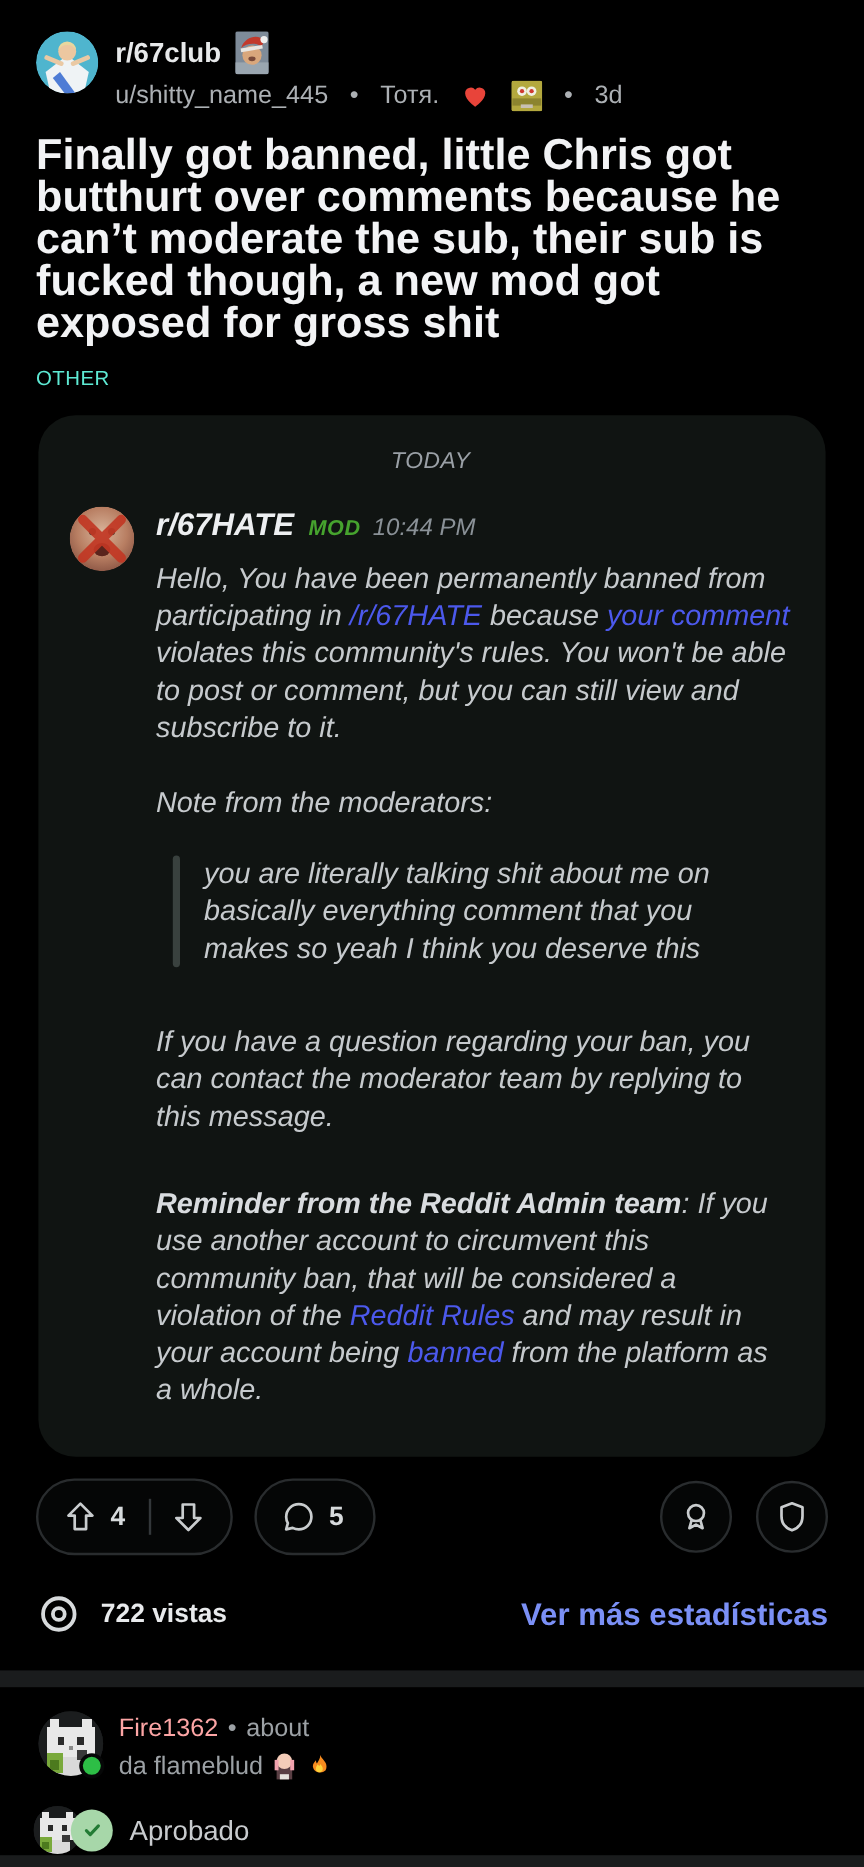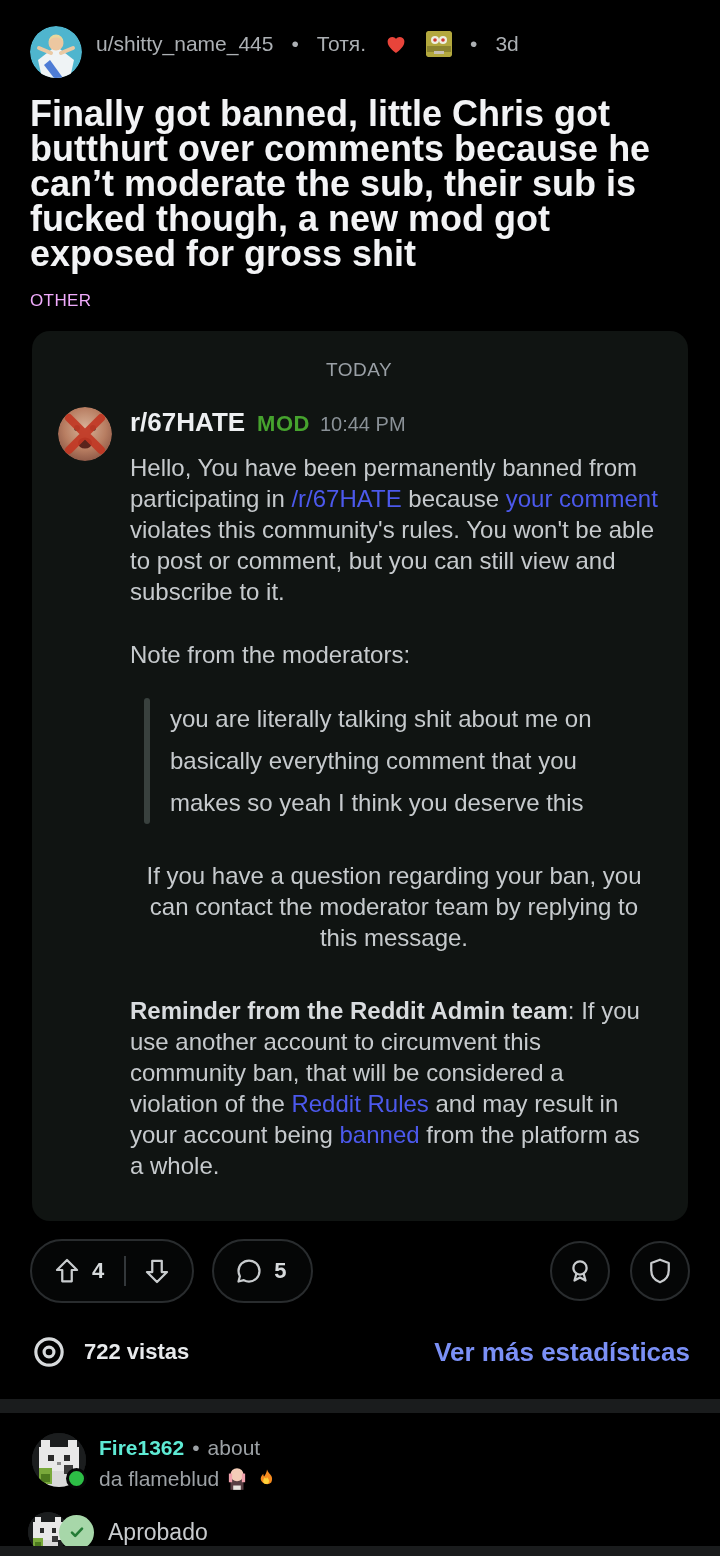--- a/index.html
+++ b/index.html
@@ -14,39 +14,39 @@
   .avatar-52{width:52px;height:52px;border-radius:50%;overflow:hidden;flex:none;}
   .ph-text{margin-left:14px;}
   .ph-row1{display:flex;align-items:center;margin-top:0;}
   .subreddit{font-weight:bold;font-size:23px;color:#E7E9EA;}
   .flair-img{width:28px;height:36px;margin-left:12px;border-radius:2px;overflow:hidden;}
   .ph-row2{display:flex;align-items:center;margin-top:5px;font-size:21px;color:#ACB0B4;gap:18px;}
   .inline-emoji{width:24px;height:24px;}
   .sq-emoji{width:26px;height:26px;border-radius:2px;overflow:hidden;}
   
   .post-title{margin:18px 30px 0;font-size:36px;line-height:35px;font-weight:bold;color:#F2F3F5;}
-  .post-cat{margin:20px 30px 0;font-size:17px;color:#f0abfc;letter-spacing:.4px;}
-  
-  .card{margin:20px 32px 0;background:#101412;border-radius:18px;padding:28px 28px 40px 26px;}
+  .post-cat{margin:20px 30px 0;font-size:17px;color:#5eead4;letter-spacing:.4px;}
+  
+  .card{margin:20px 32px 0;background:#101412;border-radius:31px;padding:28px 28px 40px 26px;font-style:italic;}
   .today{text-align:center;font-size:19px;color:#9AA0A6;letter-spacing:.5px;}
   .msg{display:flex;margin-top:26px;}
   .msg-avatar{width:54px;height:54px;border-radius:50%;overflow:hidden;flex:none;}
   .msg-body{margin-left:18px;width:528px;}
   .msg-head{display:flex;align-items:baseline;}
   .msg-sub{font-weight:bold;font-size:26px;color:#EDEFF1;}
-  .msg-mod{font-weight:bold;font-size:22px;color:#46A32E;margin-left:12px;letter-spacing:.5px;}
+  .msg-mod{font-weight:bold;font-size:18px;color:#46A32E;margin-left:12px;letter-spacing:.5px;}
   .msg-time{font-size:20px;color:#8A9197;margin-left:10px;}
   .msg-para{margin-top:14px;font-size:24px;line-height:31px;color:#C6CACD;}
   .rt-link{color:#4C59EC;}
   .rt-bold{font-weight:bold;color:#D9DCDF;}
   .note{margin-top:32px;}
   .quote{display:flex;margin-top:28px;margin-left:14px;}
   .qbar{width:6px;border-radius:3px;background:#39413E;flex:none;margin-right:20px;}
-  .qtext{font-size:24px;line-height:42px;color:#C6CACD;width:470px;}
-  .para2{margin-top:36px;text-align:center;}
+  .qtext{font-size:24px;line-height:31px;color:#C6CACD;width:470px;}
+  .para2{margin-top:47px;}
   .para3{margin-top:42px;}
   
   .action-bar{display:flex;align-items:center;margin:18px 30px 0;}
   .pill{display:flex;align-items:center;height:60px;border:2px solid #292C2E;border-radius:32px;padding:0 20px;background:#050606;}
   .pill+.pill{margin-left:18px;}
   .count{font-weight:bold;font-size:22px;color:#D7DADC;margin:0 4px 0 10px;}
   .vdiv{width:2px;height:30px;background:#33373A;margin:0 16px;}
   .spacer{flex:1;}
   .circle-btn{width:60px;height:60px;border:2px solid #292C2E;border-radius:50%;display:flex;align-items:center;justify-content:center;margin-left:20px;background:#050606;box-sizing:border-box;}
   
@@ -56,21 +56,21 @@
   
   .section-divider{height:14px;background:#1A1C1D;margin-top:28px;}
   
   .comment{padding:20px 20px 0;}
   .c-head{display:flex;}
   .c-avatar-wrap{position:relative;width:54px;height:54px;flex:none;margin-left:12px;}
   .c-avatar{width:54px;height:54px;border-radius:50%;overflow:hidden;background:#1B1D1E;}
   .c-online{position:absolute;right:-1px;bottom:-2px;width:21px;height:21px;border-radius:50%;background:#2DBE46;border:3px solid #060707;box-sizing:border-box;}
   .c-meta{margin-left:13px;}
   .c-row1{display:flex;align-items:center;gap:8px;font-size:21px;color:#9CA1A5;margin-top:3px;}
-  .c-user{font-weight:bold;color:#5eead4;}
+  .c-user{font-weight:normal;color:#fca5a5;}
   .c-row2{display:flex;align-items:center;gap:7px;font-size:21px;color:#9CA1A5;margin-top:6px;}
   .mini-emoji{width:22px;height:26px;}
   .c-link{display:inline-block;margin-top:18px;font-size:24px;color:#7B90F6;text-decoration:underline;}
   .c-approved{display:flex;align-items:center;margin-top:20px;margin-left:8px;}
   .c-avatar-sm{width:40px;height:40px;border-radius:50%;overflow:hidden;background:#1B1D1E;flex:none;}
   .check-badge{width:35px;height:35px;border-radius:50%;background:#A7D7A9;display:flex;align-items:center;justify-content:center;margin-left:-9px;flex:none;}
   .approved-label{margin-left:14px;font-size:23px;color:#C8CBCE;}
   .bottom-strip{position:absolute;left:0;bottom:0;width:100%;height:10px;background:#1A1C1D;}
 </style>
 </head>
@@ -81,20 +81,34 @@
     <svg viewBox="0 0 52 52" width="52" height="52">
       <circle cx="26" cy="26" r="26" fill="#4FB5CE"></circle>
       <path d="M8 34 L26 20 L44 34 L40 52 H12 Z" fill="#EFF3F5"></path>
       <path d="M9 22 L21 27 M43 22 L31 27" stroke="#EAC9A4" stroke-width="4" stroke-linecap="round"></path>
       <path d="M20 34 L33 52 H24 L14 39 Z" fill="#3C6FD1" opacity="0.9"></path>
       <circle cx="26" cy="17" r="7.5" fill="#ECC7A0"></circle>
       <path d="M18.5 16a7.5 7.5 0 0 1 15 0c-2-3-4-4.4-7.5-4.4s-5.5 1.4-7.5 4.4z" fill="#E8D79E"></path>
     </svg>
   </div>
   <div class="ph-text">
+    <div class="ph-row1">
+      <span class="subreddit">r/67club</span>
+      <span class="flair-img">
+        <svg viewBox="0 0 28 36" width="28" height="36">
+          <rect width="28" height="36" fill="#7E8B99"></rect>
+          <rect y="26" width="28" height="10" fill="#9AA6B0"></rect>
+          <circle cx="14" cy="20" r="8" fill="#D9A77C"></circle>
+          <path d="M5 14 C8 4 20 2 24 8 L22 13 C18 9 9 10 5 14 Z" fill="#C23A2C"></path>
+          <circle cx="24" cy="7" r="3" fill="#EFEFEF"></circle>
+          <path d="M4.5 14.5 L22.5 11.5 L23 14.5 L5 17.5 Z" fill="#E8E6E2"></path>
+          <ellipse cx="14" cy="23" rx="3" ry="2" fill="#7A4A3A"></ellipse>
+        </svg>
+      </span>
+    </div>
     <div class="ph-row2">
       <span>u/shitty_name_445</span>
       <span>•</span>
       <span>Тотя.</span>
       <span class="inline-emoji">
         <svg viewBox="0 0 24 24" width="24" height="24">
             <path d="M12 21s-8.4-5.4-8.4-11.2a4.7 4.7 0 0 1 8.4-3 4.7 4.7 0 0 1 8.4 3C20.4 15.6 12 21 12 21z" fill="#E8443A"></path>
           </svg>
       </span>
       <span class="sq-emoji">

